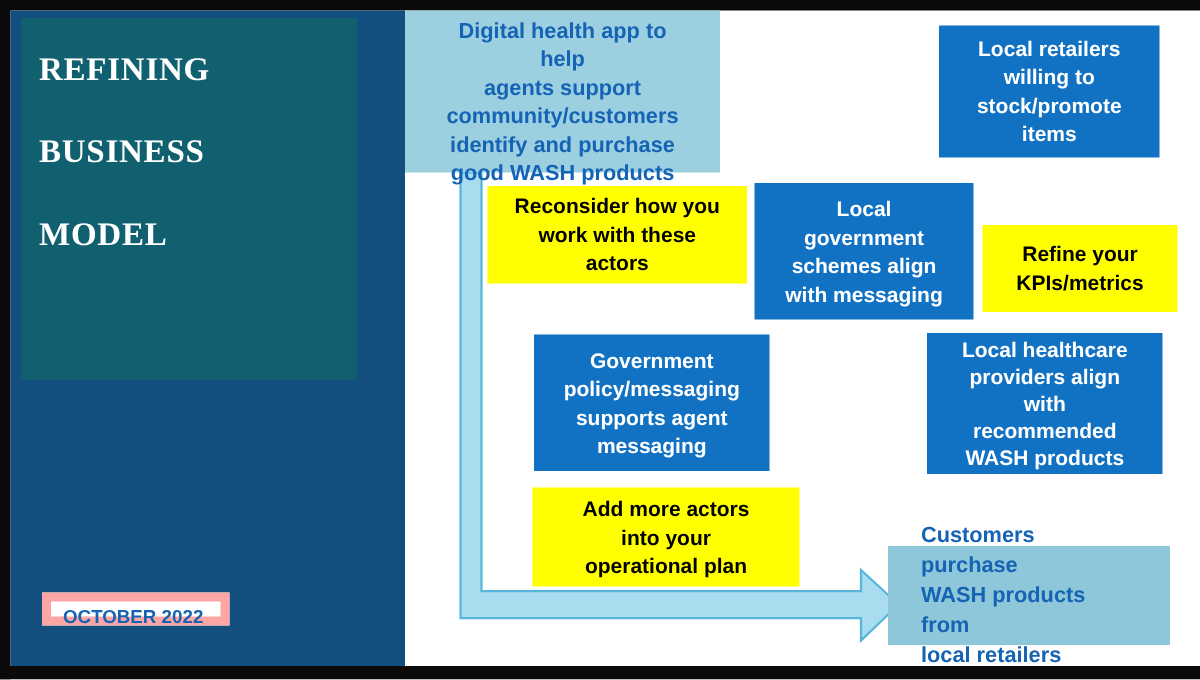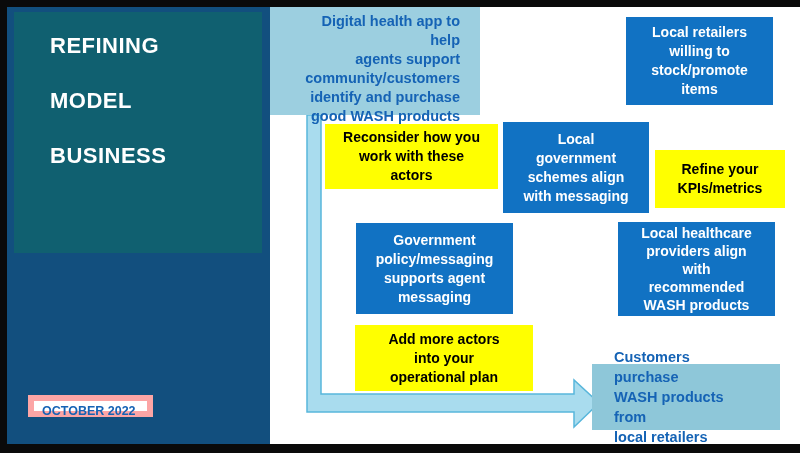--- a/index.html
+++ b/index.html
@@ -9,27 +9,27 @@
     --blue-text:#1563b5; --page-num-text:#4a79bb; --white-text:#ffffff;
   }
   html,body{margin:0;padding:0;}
   body{font-family:"Liberation Sans", sans-serif;}
   .slide{position:relative;width:800px;height:453px;background:#ffffff;overflow:hidden;}
   .bar{position:absolute;background:var(--black-bar);}
   .bar.top{left:0;top:0;width:800px;height:7px;}
   .bar.left{left:0;top:0;width:7px;height:453px;}
   .bar.bottom{left:0;top:444px;width:800px;height:9px;}
   .left-panel{position:absolute;left:7px;top:7px;width:263px;height:437px;background:var(--navy-panel);}
-  .title-box{position:absolute;left:7px;top:5px;width:248px;height:241px;background:var(--teal-box);padding:6px 0 0 36px;box-sizing:border-box;}
+  .title-box{position:absolute;left:7px;top:5px;width:224px;height:241px;background:var(--teal-box);padding:6px 0 0 12px;box-sizing:border-box;font-family:Liberation Serif, serif;}
   .title-line{color:var(--white-text);font-size:22px;font-weight:bold;line-height:55px;letter-spacing:0.5px;white-space:nowrap;}
   .date-box{position:absolute;left:21px;top:388px;width:125px;height:22px;background:#ffffff;border:6px solid #fca5a5;color:var(--blue-text);font-size:12.5px;font-weight:bold;line-height:21px;padding-left:8px;box-sizing:border-box;white-space:nowrap;}
   .box{position:absolute;display:flex;align-items:center;justify-content:center;box-sizing:border-box;font-weight:bold;font-size:14px;line-height:19px;text-align:center;white-space:pre-line;z-index:2;}
   .box.blue{background:var(--blue-box);color:var(--white-text);}
   .box.yellow{background:var(--yellow-box);color:#000000;}
-  .box.lt-top{background:var(--light-blue-top);color:var(--blue-text);text-align:right;align-items:flex-start;justify-content:flex-start;padding:5px 20px;font-size:14.5px;}
+  .box.lt-top{background:var(--light-blue-top);color:var(--blue-text);text-align:center;align-items:flex-start;justify-content:flex-start;padding:5px 20px;font-size:14.5px;}
   .box.lt-bottom{background:var(--light-blue-bottom);color:var(--blue-text);text-align:left;justify-content:flex-start;padding:4px 22px;font-size:14.5px;line-height:20px;}
   .b-digital{left:270px;top:7px;width:210px;height:108px;}
   .b-retailers{left:626px;top:17px;width:147px;height:88px;}
   .b-reconsider{left:325px;top:124px;width:173px;height:65px;}
   .b-localgov{left:503px;top:122px;width:146px;height:91px;}
   .b-kpis{left:655px;top:150px;width:130px;height:58px;}
   .b-govpolicy{left:356px;top:223px;width:157px;height:91px;}
   .b-healthcare{left:618px;top:222px;width:157px;height:94px;line-height:18px;}
   .b-addactors{left:355px;top:325px;width:178px;height:66px;}
   .b-customers{left:592px;top:364px;width:188px;height:66px;}
@@ -45,22 +45,22 @@
     <path d="M307,115 L321,115 L321,394 L574,394 L574,380 L599,403 L574,427 L574,412 L307,412 Z" style="fill:var(--arrow-fill);stroke:var(--arrow-stroke);stroke-width:1.5;"></path>
   </svg>
 
   <div class="bar top"></div>
   <div class="bar left"></div>
   <div class="bar bottom"></div>
 
   <aside class="left-panel">
     <div class="title-box">
       <div class="title-line">REFINING</div>
+      <div class="title-line">BUSINESS</div>
       <div class="title-line">MODEL</div>
-      <div class="title-line">BUSINESS</div>
     </div>
     <div class="date-box">OCTOBER 2022</div>
   </aside>
 
   <div class="box lt-top b-digital">Digital health app to help
 agents support
 community/customers
 identify and purchase
 good WASH products</div>
 

